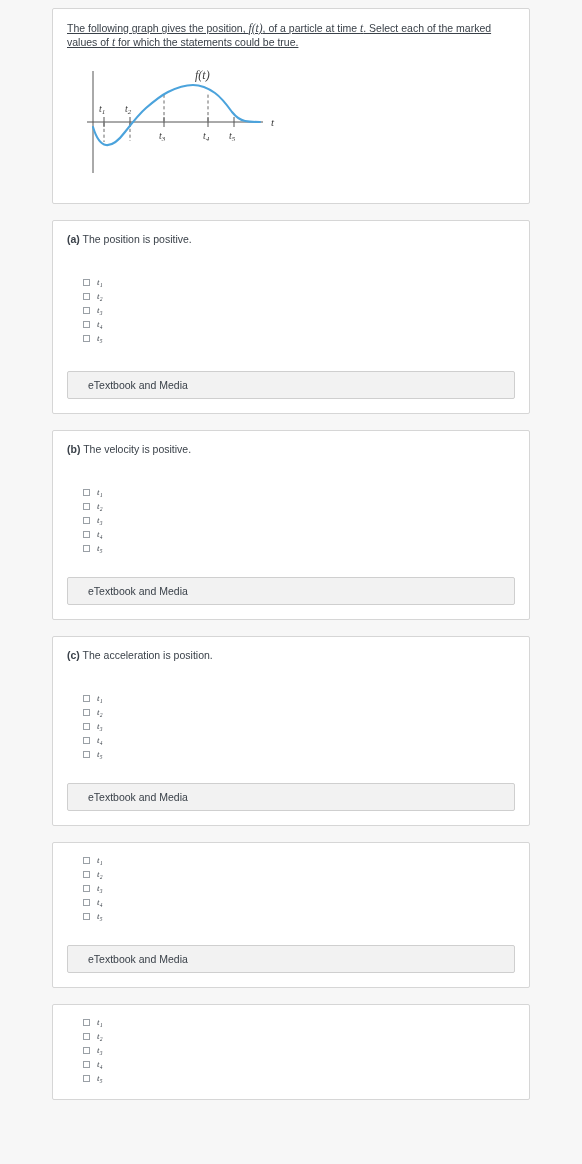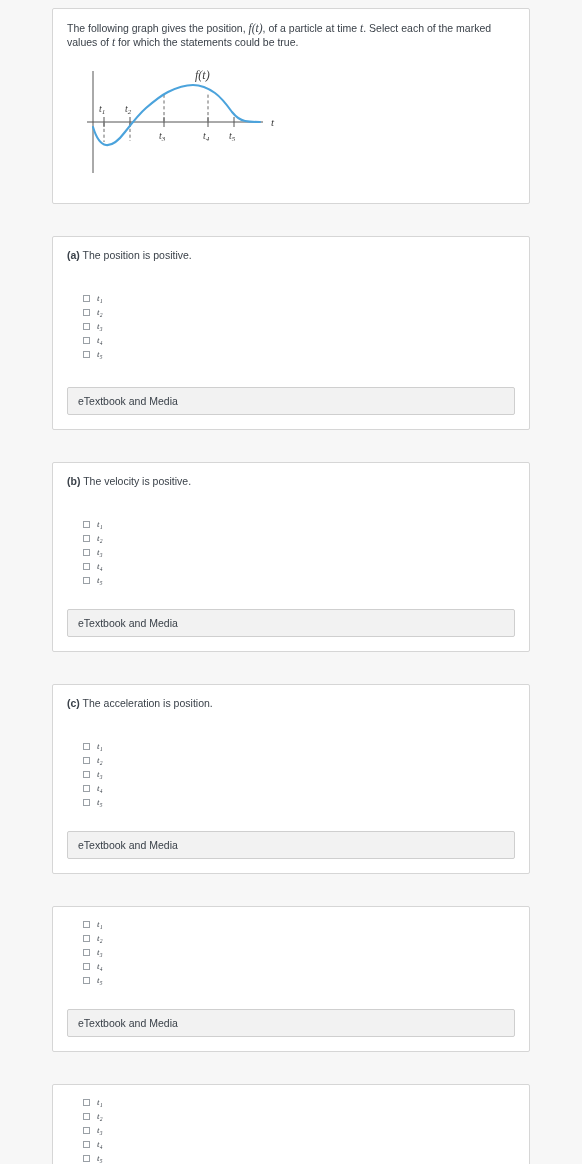--- a/index.html
+++ b/index.html
@@ -30,34 +30,34 @@
 
   
   .prompt-card {
     padding: 12px 14px 14px 14px;
   }
   .prompt-text {
     font-size: 10.5px;
     line-height: 14px;
     color: #3a4149;
     margin: 0 0 6px 0;
+    text-decoration: underline;
   }
   .mathvar {
     font-family: "Liberation Serif", serif;
     font-style: italic;
     font-size: 11.5px;
   }
   .graph-wrap {
     padding: 6px 0 4px 8px;
   }
 
   
   .part-card {
     padding: 11px 14px 14px 14px;
-    margin-top: 32px;
   }
   .part-stem {
     font-size: 10.5px;
     line-height: 14px;
     color: #3a4149;
     margin: 0 0 30px 0;
   }
   .part-letter {
     font-weight: bold;
   }
@@ -91,21 +91,21 @@
     text-align: center;
   }
 
   .etext-btn {
     margin-top: 26px;
     width: 100%;
     box-sizing: border-box;
     background: #f2f2f2;
     border: 1px solid #cfcfcf;
     border-radius: 2px;
-    padding: 7px 10px;
+    padding: 7px 20px;
     font-size: 10.5px;
     color: #3a4149;
     text-align: left;
     font-family: "Liberation Sans", sans-serif;
     cursor: pointer;
   }
   .etext-btn.tight { margin-top: 22px; }
 
   svg text {
     font-family: "Liberation Serif", serif;

